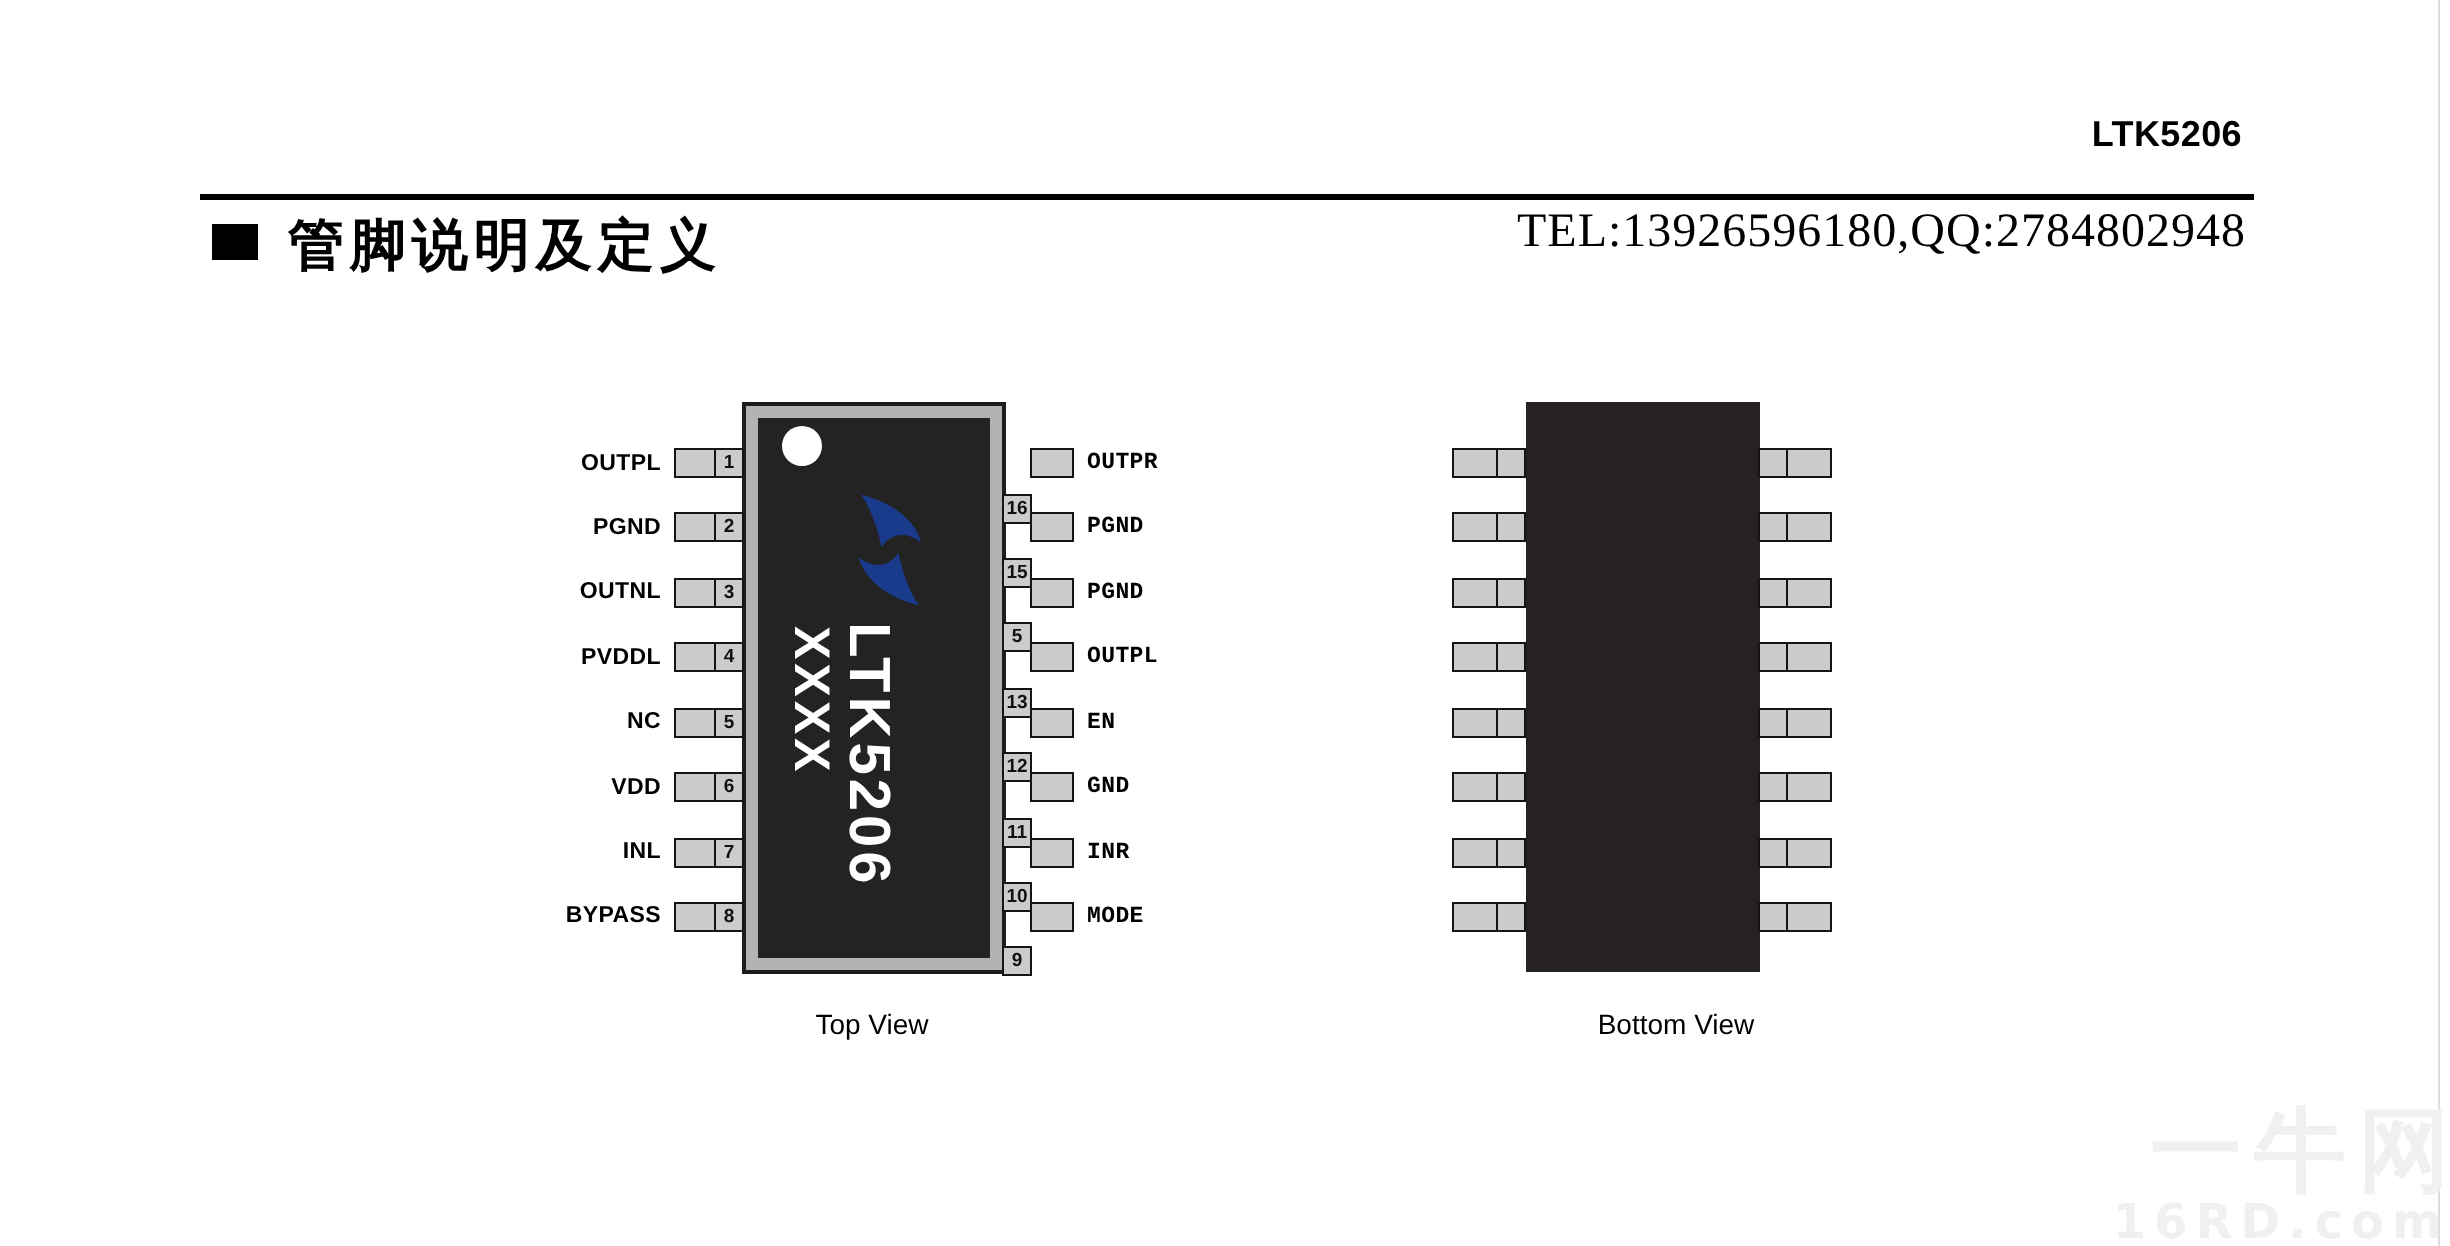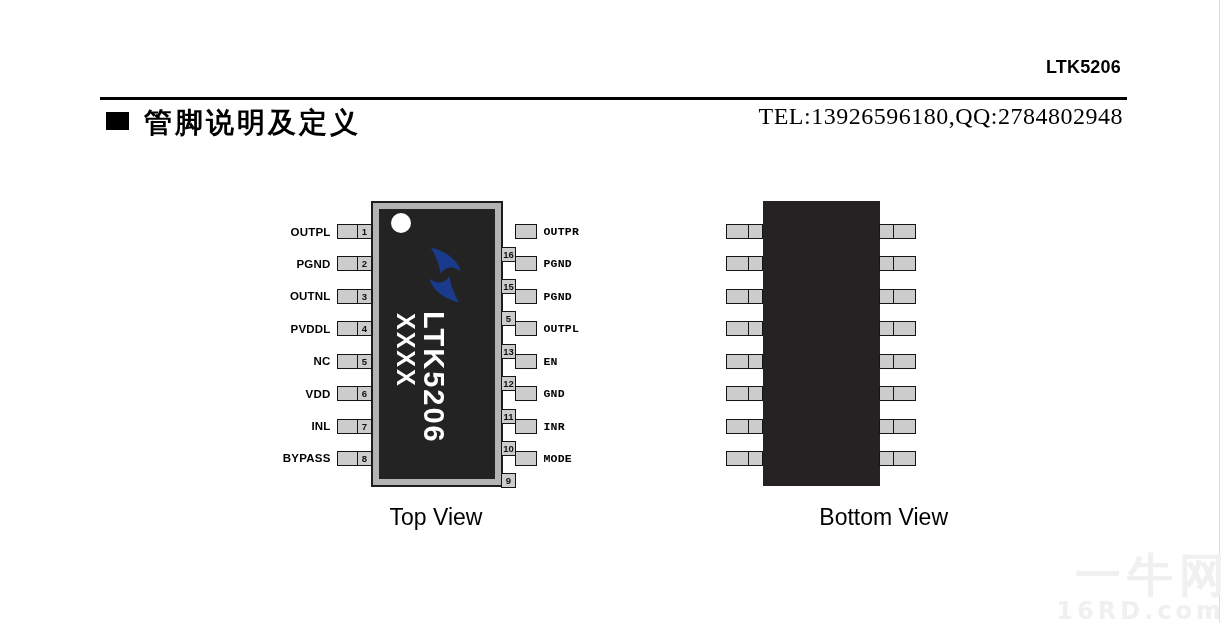--- a/index.html
+++ b/index.html
@@ -44,23 +44,23 @@
   
   .bv-body{position:absolute;left:763px;top:201px;width:117px;height:285px;background:#262223;}
   .bv-left{left:726px;width:38px;}
   .bv-right{left:879px;width:39px;}
   .bv-outer{width:23px;}
   .bv-inner{width:15px;margin-left:-1.5px;}
   .bv-right .bv-inner{margin-left:0;}
   .bv-right .bv-outer{margin-left:-1.5px;}
 
   
-  .view-caption{position:absolute;top:504px;width:220px;text-align:center;font-size:23px;color:#000;}
+  .view-caption{position:absolute;top:504px;width:220px;text-align:center;font-size:14px;color:#000;}
   .cap-top{left:326px;}
-  .cap-bottom{left:728px;text-align:right;}
+  .cap-bottom{left:728px;}
 
   
   .page-edge{position:absolute;left:1219px;top:0;width:1px;height:623px;background:#dcdcdc;}
   .watermark{position:absolute;right:-6px;bottom:0px;text-align:right;color:#f1f0f1;font-weight:bold;font-family:"DejaVu Sans","Liberation Sans",sans-serif;}
   .wm-l1{font-size:46px;letter-spacing:6px;line-height:1;}
   .wm-l2{font-size:24px;letter-spacing:4px;line-height:1;margin-top:1px;padding-right:6px;}
 </style>
 </head>
 <body>
 

